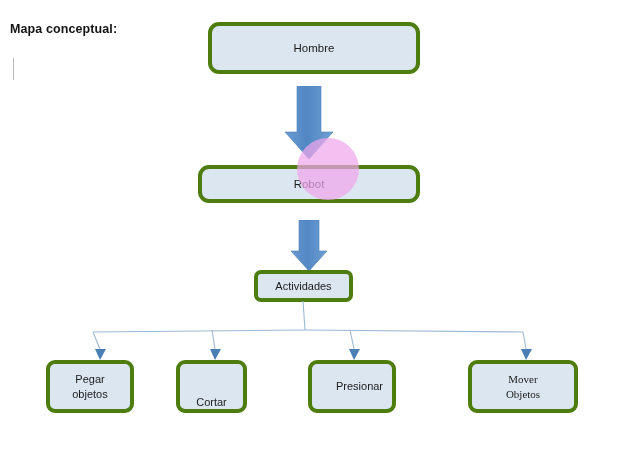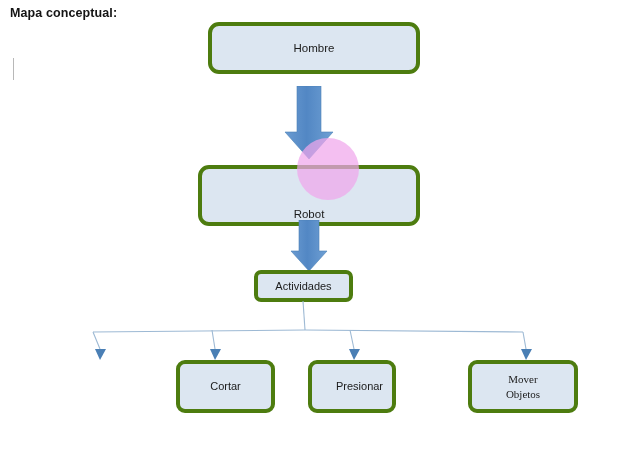--- a/index.html
+++ b/index.html
@@ -21,21 +21,21 @@
     left: 0;
     top: 0;
     width: 640px;
     height: 449px;
   }
 
   
   .title {
     position: absolute;
     left: 10px;
-    top: 6px;
+    top: 22px;
     font-size: 12.5px;
     font-weight: bold;
     color: #141414;
     letter-spacing: 0.1px;
     white-space: nowrap;
   }
 
   
   .caret {
     position: absolute;
@@ -62,38 +62,37 @@
     box-shadow: 0 0 0 0 rgba(0,0,0,0);
   }
   .node span { display: block; }
 
   .node-hombre {
     left: 208px; top: 22px; width: 212px; height: 52px;
     border-radius: 11px;
     font-size: 11.5px;
   }
   .node-robot {
-    left: 198px; top: 165px; width: 222px; height: 61px;
+    left: 198px; top: 165px; width: 222px; height: 38px;
     border-radius: 11px;
     font-size: 11.5px;
-    align-items: flex-end;
   }
   .node-actividades {
     left: 254px; top: 270px; width: 99px; height: 32px;
     border-radius: 7px;
     font-size: 11px;
   }
 
   .leaf {
     top: 360px; height: 53px;
     border-radius: 9px;
     font-size: 11px;
   }
   .leaf-1 { left: 46px;  width: 88px; }
-  .leaf-2 { left: 176px; width: 99px; }
+  .leaf-2 { left: 176px; width: 71px; align-items: flex-end; }
   .leaf-3 { left: 308px; width: 88px; padding-left: 15px; }
   .leaf-4 { left: 468px; width: 110px; font-family: Liberation Serif, serif; }
 
   
   .arrow-svg { position: absolute; }
   .arrow-1 { left: 283px; top: 86px;  width: 52px; height: 74px; }
   .arrow-2 { left: 289px; top: 220px; width: 40px; height: 52px; }
 
   
   .connectors {
@@ -172,20 +171,26 @@
       <path d="M523 36 L526 53"></path>
     </g>
     <g fill="#4a7fb5">
       <polygon points="95,53 106,53 100,64"></polygon>
       <polygon points="210,53 221,53 215,64"></polygon>
       <polygon points="349,53 360,53 354,64"></polygon>
       <polygon points="521,53 532,53 526,64"></polygon>
     </g>
   </svg>
 
+  <div class="node leaf leaf-1">
+    <div>
+      <span>Pegar</span>
+      <span>objetos</span>
+    </div>
+  </div>
 
   <div class="node leaf leaf-2">
     <div>
       <span>Cortar</span>
     </div>
   </div>
 
   <div class="node leaf leaf-3">
     <div>
       <span>Presionar</span>

